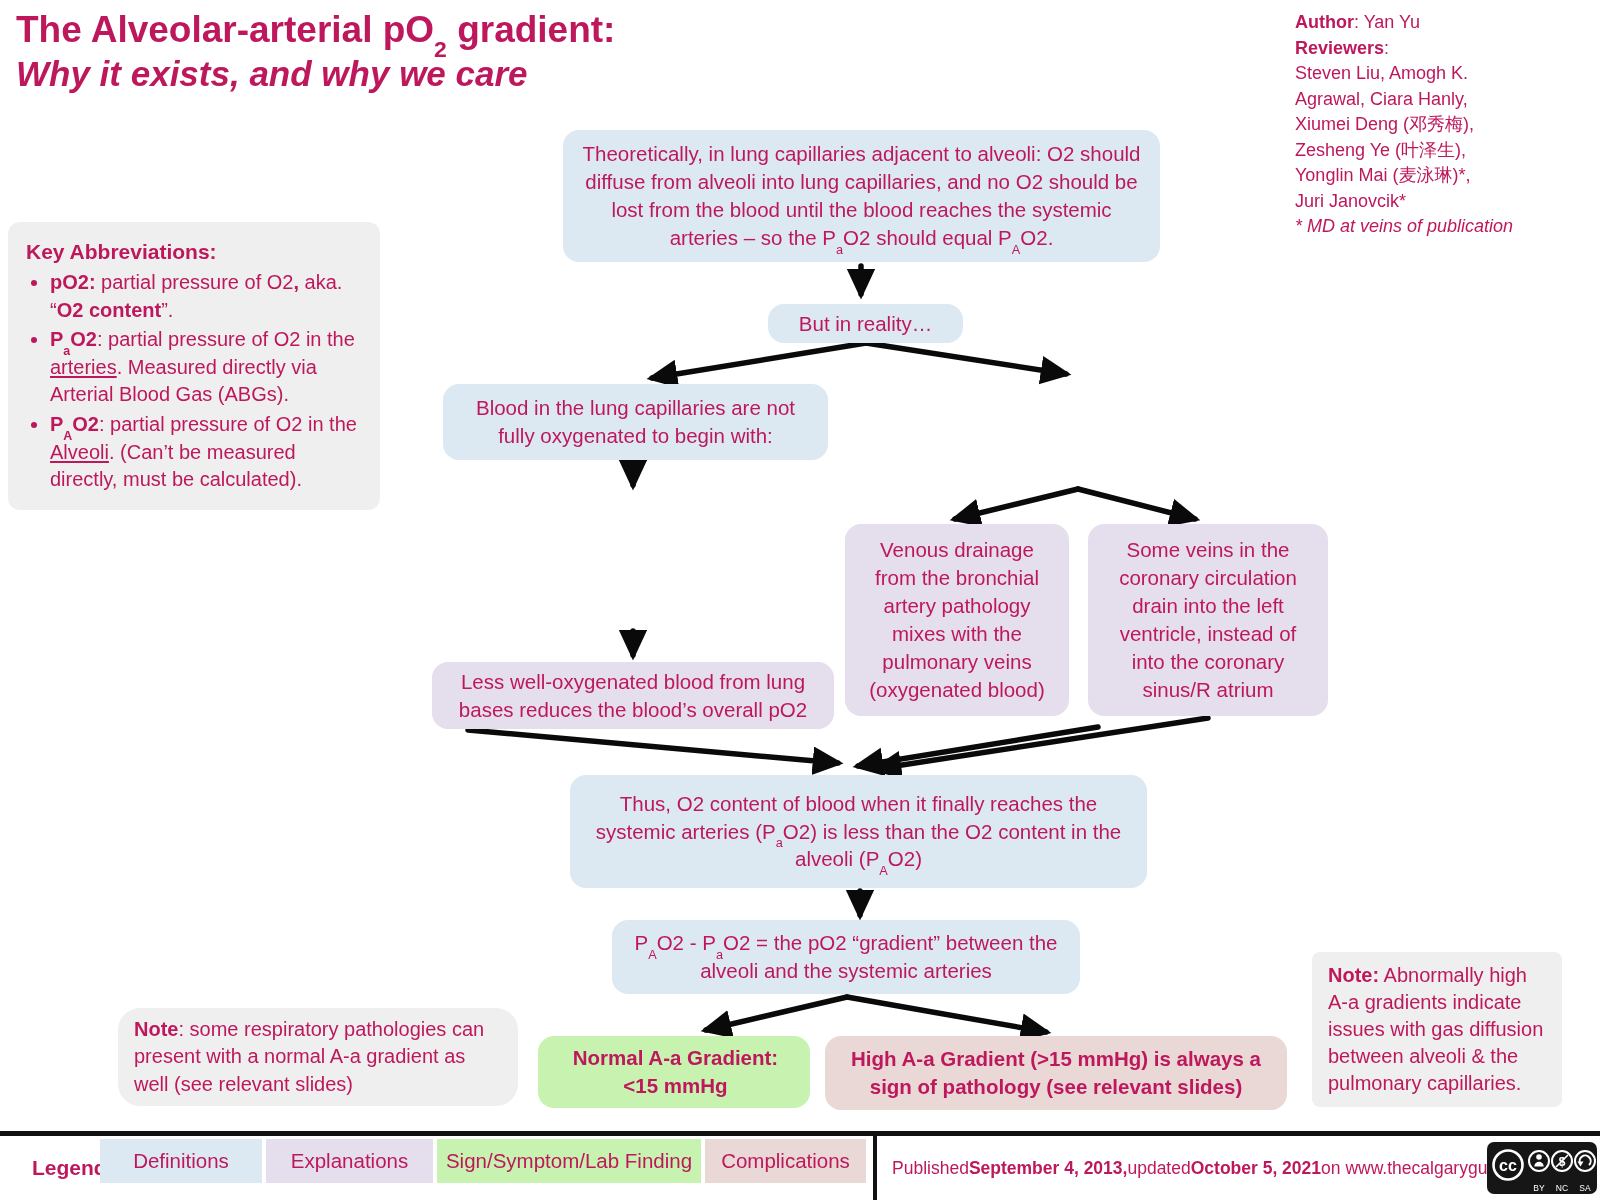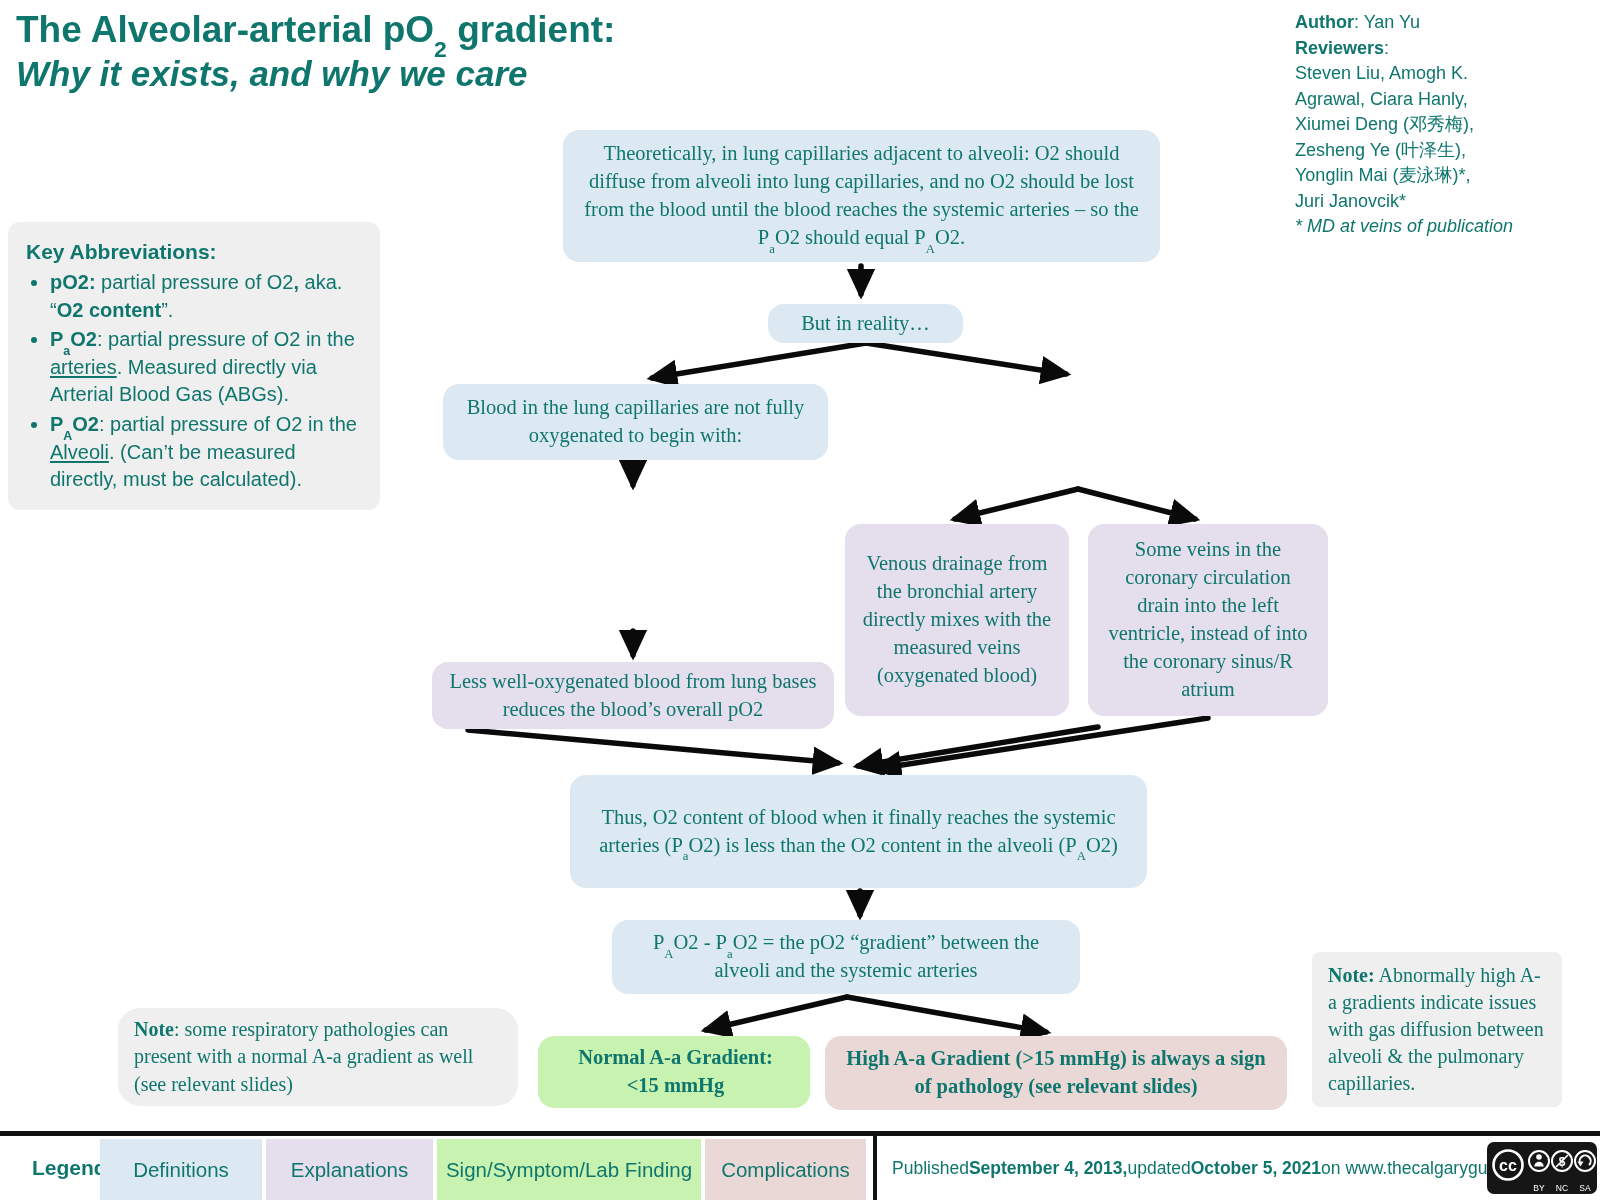--- a/index.html
+++ b/index.html
@@ -1,24 +1,24 @@
 <!DOCTYPE html>
 <html style="--definitions: #dce9f2; --explanations: #e4deed; --sign-symptom-lab-finding: #c8f2b0; --complications: #e9d8d5; --note-background: #efefef; --arrow: #0a0a0a;"><head>
 <meta charset="utf-8">
 <style>
   html,body{margin:0;padding:0;background:#fff;}
   .canvas{
     position:relative;width:1600px;height:1200px;background:#fff;overflow:hidden;
-    font-family:"Liberation Sans","DejaVu Sans",sans-serif;color:#0f766e;
+    font-family:"Liberation Sans","DejaVu Sans",sans-serif;color:#be185d;
   }
   .abs{position:absolute;box-sizing:border-box;}
   .box{
     position:absolute;box-sizing:border-box;border-radius:16px;
     display:flex;align-items:center;justify-content:center;text-align:center;
-    padding:8px 16px;font-size:20.5px;line-height:1.36;font-family:Liberation Serif, serif;
+    padding:8px 16px;font-size:20.5px;line-height:1.36;
   }
   .def{background:var(--definitions,#dce9f2);}
   .exp{background:var(--explanations,#e4deed);}
   .sign{background:var(--sign-symptom-lab-finding,#c8f2b0);padding-left:19px;}
   .comp{background:var(--complications,#e9d8d5);}
   .notebg{background:var(--note-background,#efefef);}
   .left-align{justify-content:flex-start;text-align:left;}
   .bold{font-weight:bold;}
   sub{font-size:62%;line-height:0;position:relative;top:0.30em;}
   u{text-underline-offset:2px;}
@@ -30,21 +30,21 @@
   .keyabbrev{left:8px;top:222px;width:372px;border-radius:12px;padding:16px 16px 14px 18px;font-size:20px;line-height:1.38;}
   .keyabbrev h3{margin:0 0 2px 0;font-size:21px;}
   .keyabbrev ul{margin:0;padding-left:24px;}
   .keyabbrev li{margin:0 0 2px 0;}
   .arrows{position:absolute;left:0;top:0;width:1600px;height:1200px;pointer-events:none;}
   .arrows line{stroke:var(--arrow,#0a0a0a);stroke-width:5.5;stroke-linecap:round;}
   
   .footerbar{left:0;top:1131px;width:1600px;height:69px;background:#fff;}
   .rule{position:absolute;left:0;top:0;width:1600px;height:5px;background:#111;}
   .legend-label{position:absolute;left:12px;top:5px;height:64px;display:flex;align-items:center;font-size:21px;font-weight:bold;margin-left:20px;}
-  .swatch{position:absolute;top:8px;height:61px;display:flex;align-items:center;justify-content:center;font-size:20.5px;}
+  .swatch{position:absolute;top:8px;height:44px;display:flex;align-items:center;justify-content:center;font-size:20.5px;}
   .vdiv{position:absolute;top:5px;width:4px;height:64px;background:#111;}
   .published{position:absolute;left:892px;top:5px;height:64px;display:flex;align-items:center;font-size:17.5px;}
   .ccbadge{position:absolute;left:1486px;top:10px;}
 </style>
 </head>
 <body>
 
 <div class="canvas">
 
   <svg class="arrows" viewBox="0 0 1600 1200">
@@ -106,21 +106,21 @@
       <span>Blood in the lung capillaries are not fully oxygenated to begin with:</span>
     </div>
 
 
 
   <div class="box exp" style="left:432px;top:662px;width:402px;height:67px;">
       <span>Less well-oxygenated blood from lung bases reduces the blood’s overall pO2</span>
     </div>
 
   <div class="box exp" style="left:845px;top:524px;width:224px;height:192px;">
-      <span>Venous drainage from the bronchial artery directly mixes with the measured veins (oxygenated blood)</span>
+      <span>Venous drainage from the bronchial artery pathology mixes with the pulmonary veins (oxygenated blood)</span>
     </div>
 
   <div class="box exp" style="left:1088px;top:524px;width:240px;height:192px;">
       <span>Some veins in the coronary circulation drain into the left ventricle, instead of into the coronary sinus/R atrium</span>
     </div>
 
   <div class="box def" style="left:570px;top:775px;width:577px;height:113px;">
       <span>Thus, O2 content of blood when it finally reaches the systemic arteries (P<sub>a</sub>O2) is less than the O2 content in the alveoli (P<sub>A</sub>O2)</span>
     </div>
 

